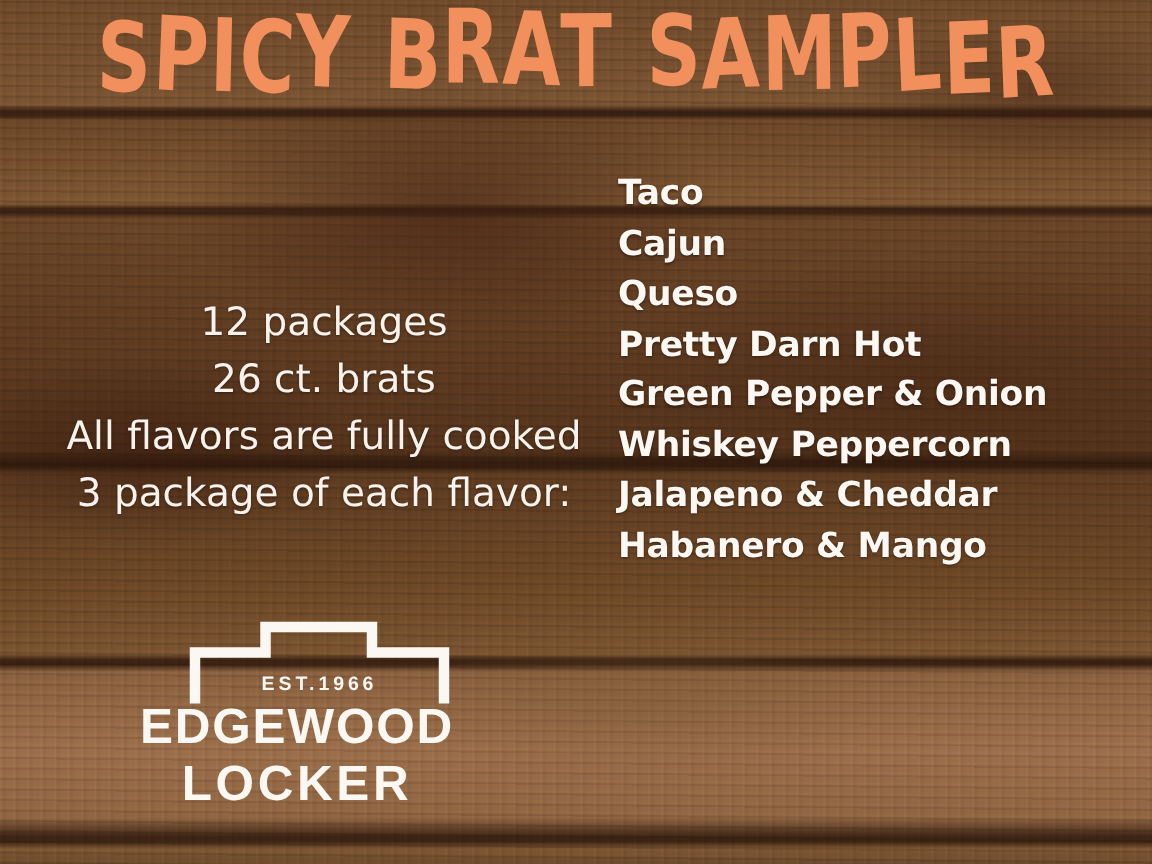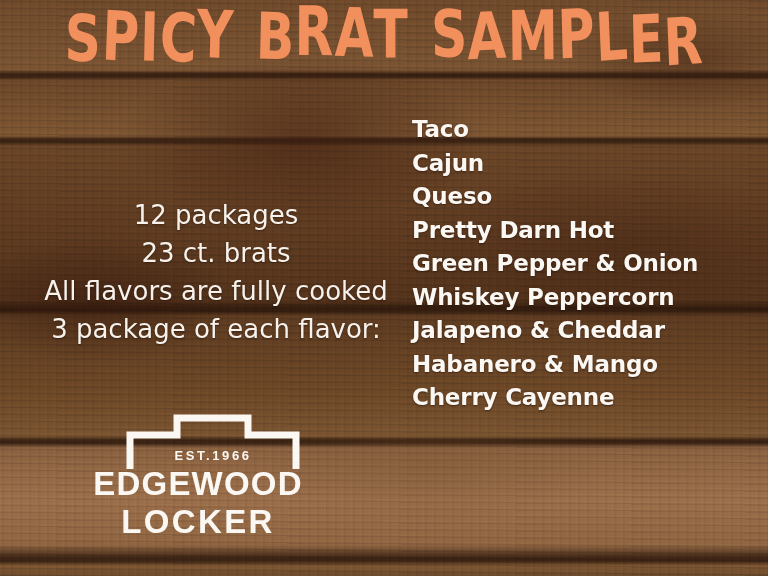--- a/index.html
+++ b/index.html
@@ -130,35 +130,34 @@
 <body>
 
 <div id="poster">
 
   <div class="title-wrap">
     <div class="title" id="title-text"><span class="ch" style="transform: translateY(-1.65px) rotate(1.4deg) scaleY(0.964);">S</span><span class="ch" style="transform: translateY(-1.46875px) rotate(2.85914deg) scaleY(1.024);">P</span><span class="ch" style="transform: translateY(-1.25621px) rotate(1.73793deg) scaleY(1.012);">I</span><span class="ch" style="transform: translateY(-0.982161px) rotate(3.04052deg) scaleY(1);">C</span><span class="ch" style="transform: translateY(-4.46848px) rotate(1.77362deg) scaleY(0.988);">Y</span><span class="ch" style="transform: translateY(-3.99009px) rotate(0.446323deg) scaleY(0.976);">  </span><span class="ch" style="transform: translateY(-3.37582px) rotate(1.56977deg) scaleY(0.964);">B</span><span class="ch" style="transform: translateY(-6.45913px) rotate(0.156791deg) scaleY(1.024);">R</span><span class="ch" style="transform: translateY(-5.52867px) rotate(1.22144deg) scaleY(1.012);">A</span><span class="ch" style="transform: translateY(-4.42867px) rotate(-0.221444deg) scaleY(1);">T</span><span class="ch" style="transform: translateY(-3.15913px) rotate(-1.65679deg) scaleY(0.988);">  </span><span class="ch" style="transform: translateY(-5.57582px) rotate(-0.569772deg) scaleY(0.976);">S</span><span class="ch" style="transform: translateY(-3.99009px) rotate(-1.94632deg) scaleY(0.964);">A</span><span class="ch" style="transform: translateY(-2.26848px) rotate(-0.773621deg) scaleY(1.024);">M</span><span class="ch" style="transform: translateY(-4.28216px) rotate(-2.04052deg) scaleY(1.012);">P</span><span class="ch" style="transform: translateY(-2.35621px) rotate(-3.23793deg) scaleY(1);">L</span><span class="ch" style="transform: translateY(-0.368748px) rotate(-1.85914deg) scaleY(0.988);">E</span><span class="ch" style="transform: translateY(1.65px) rotate(-2.9deg) scaleY(0.976);">R</span></div>
   </div>
 
   <div class="info-block" id="info-block">
       <div class="info-line">12 packages</div>
-      <div class="info-line">23 ct. brats</div>
+      <div class="info-line">26 ct. brats</div>
       <div class="info-line">All flavors are fully cooked</div>
       <div class="info-line">3 package of each flavor:</div>
     </div>
 
   <div class="flavor-list" id="flavor-list">
       <div class="flavor-item">Taco</div>
       <div class="flavor-item">Cajun</div>
       <div class="flavor-item">Queso</div>
       <div class="flavor-item">Pretty Darn Hot</div>
       <div class="flavor-item">Green Pepper &amp; Onion</div>
       <div class="flavor-item">Whiskey Peppercorn</div>
       <div class="flavor-item">Jalapeno &amp; Cheddar</div>
       <div class="flavor-item">Habanero &amp; Mango</div>
-      <div class="flavor-item">Cherry Cayenne</div>
     </div>
 
   <div class="logo">
     <svg viewBox="0 0 256 132" xmlns="http://www.w3.org/2000/svg" aria-hidden="true">
 
       <g>
         <path d="M60 57 L60 12 L60 12 L60 12" fill="none" stroke="none"></path>
         <path d="M60 58 L60 24 L107 24 L107 7 L178 7 L178 24 L226 24 L226 58" fill="none" stroke="#fbf7f3" stroke-width="7" stroke-linejoin="miter" stroke-linecap="butt"></path>
       </g>
       <text x="143" y="49" text-anchor="middle" font-family="Liberation Sans, sans-serif" font-size="13" font-weight="700" letter-spacing="2.6" fill="#fbf7f3" id="logo-est">EST.1966</text>

